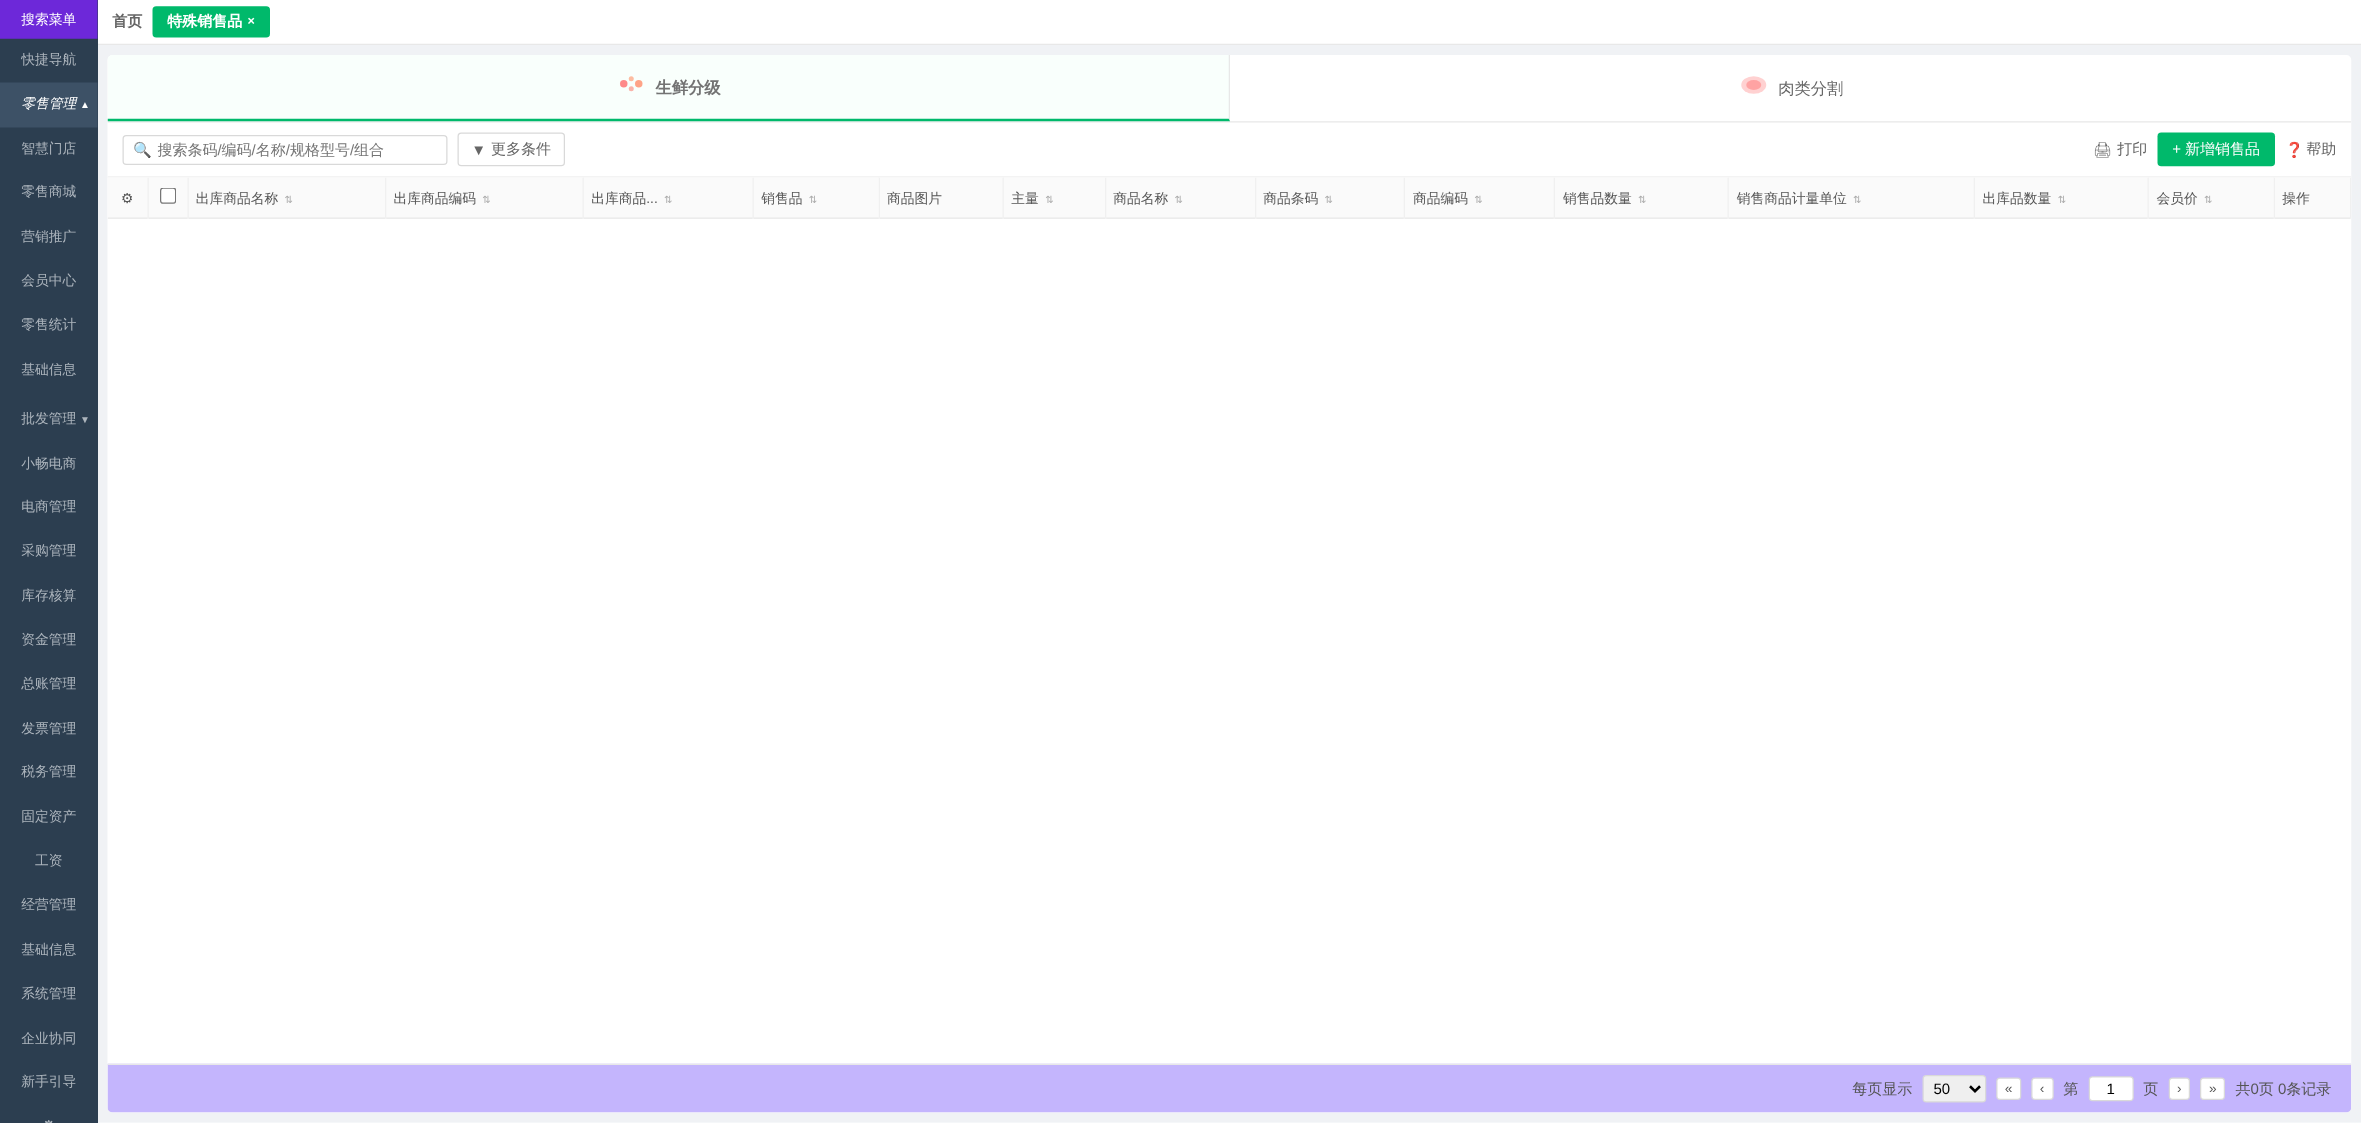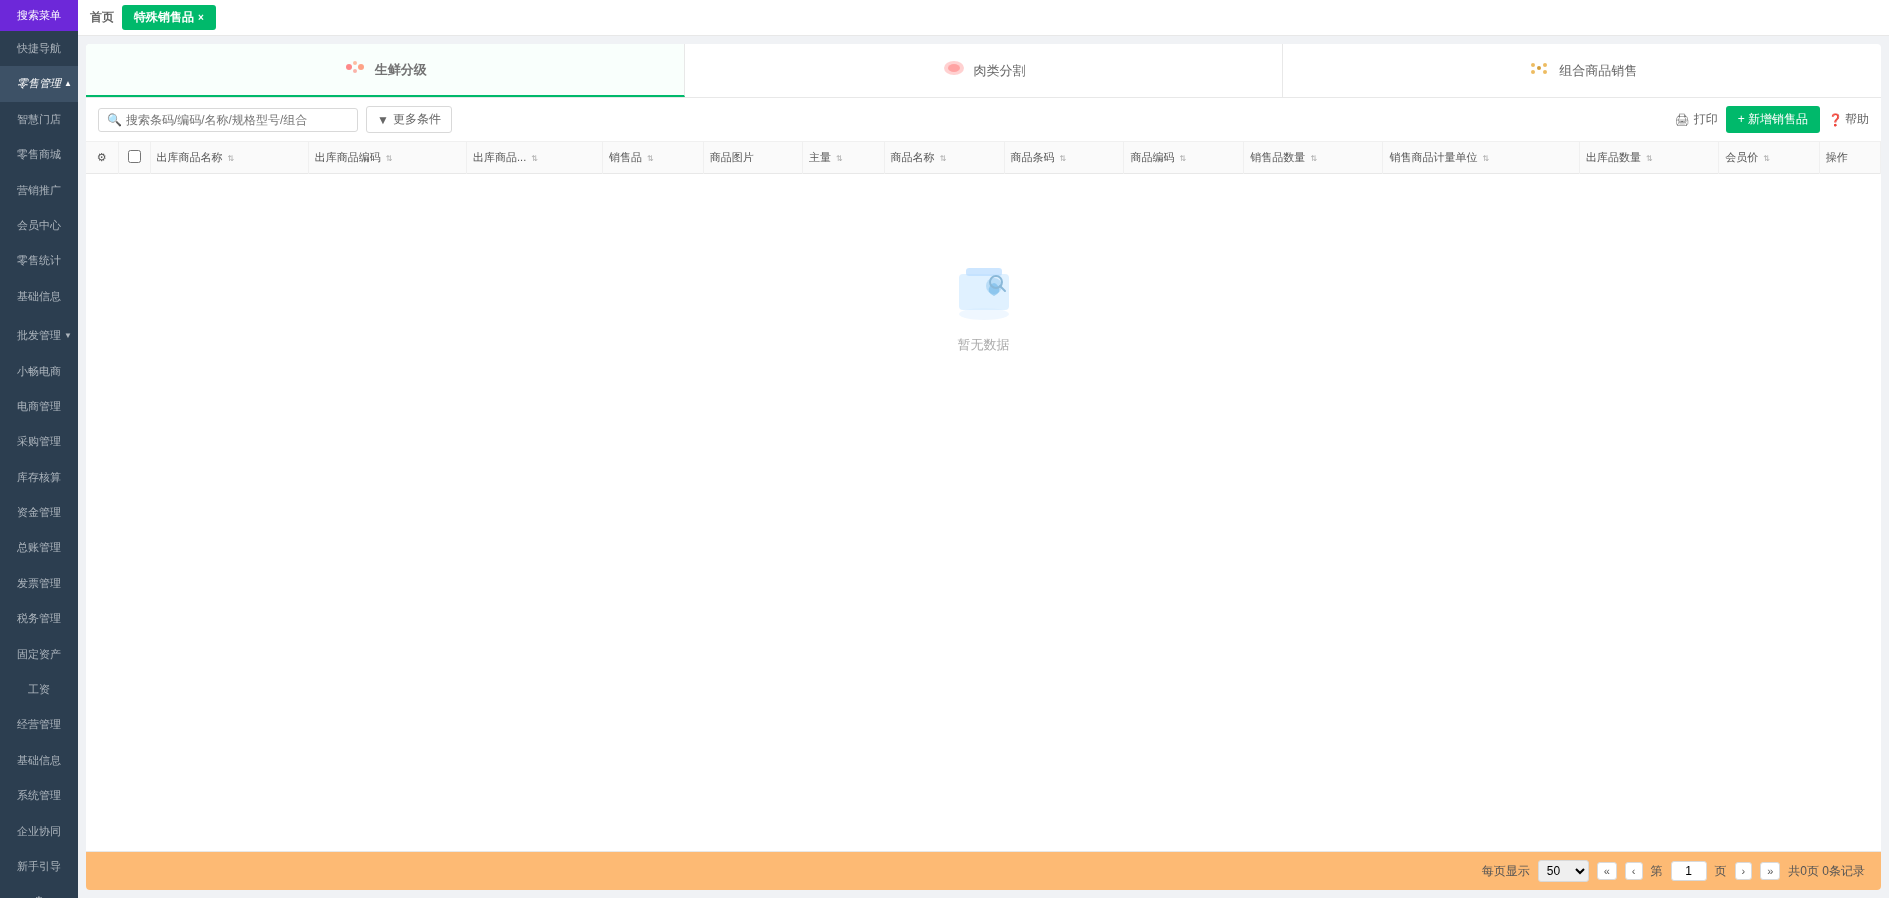--- a/index.html
+++ b/index.html
@@ -253,21 +253,21 @@
 
     
     .pagination-bar {
       display: flex;
       align-items: center;
       padding: 8px 16px;
       border-top: 1px solid #e8e8e8;
       justify-content: flex-end;
       gap: 8px;
       flex-shrink: 0;
-      background: #fdba74;
+      background: #c4b5fd;
       font-size: 12px;
       color: #555;
     }
     .page-size-select {
       border: 1px solid #d9d9d9;
       border-radius: 3px;
       padding: 2px 4px;
       font-size: 12px;
     }
     .page-nav-btn {
@@ -408,32 +408,20 @@
         <span>生鲜分级</span>
       </div>
       <div class="type-tab">
         <span class="tab-icon">
           <svg width="24" height="18" viewBox="0 0 24 18" fill="none">
             <ellipse cx="12" cy="9" rx="10" ry="7" fill="#ffb3b3" opacity="0.6"></ellipse>
             <ellipse cx="12" cy="9" rx="6" ry="4" fill="#ff9090" opacity="0.7"></ellipse>
           </svg>
         </span>
         <span>肉类分割</span>
-      </div>
-      <div class="type-tab">
-        <span class="tab-icon">
-          <svg width="24" height="18" viewBox="0 0 24 18" fill="none">
-            <circle cx="6" cy="6" r="2" fill="#e6a020" opacity="0.7"></circle>
-            <circle cx="18" cy="6" r="2" fill="#e6a020" opacity="0.7"></circle>
-            <circle cx="6" cy="13" r="2" fill="#e6a020" opacity="0.7"></circle>
-            <circle cx="18" cy="13" r="2" fill="#e6a020" opacity="0.7"></circle>
-            <circle cx="12" cy="9" r="2" fill="#c8860a" opacity="0.8"></circle>
-          </svg>
-        </span>
-        <span>组合商品销售</span>
       </div>
     </div>
 
     <div class="toolbar">
       <div class="search-box">
         <span>🔍</span>
         <input type="text" placeholder="搜索条码/编码/名称/规格型号/组合" style="">
       </div>
       <button class="filter-btn">
         <span>▼</span>
@@ -515,33 +503,20 @@
             <th>
               <span>操作</span>
             </th>
           </tr>
         </thead>
         <tbody id="table-body">
           
         </tbody>
       </table>
 
-      <div class="empty-state">
-        <svg class="empty-icon" viewBox="0 0 80 70" fill="none">
-          <ellipse cx="40" cy="60" rx="25" ry="6" fill="#e0f0ff" opacity="0.5"></ellipse>
-          <rect x="15" y="20" width="50" height="36" rx="4" fill="#cce8ff" opacity="0.6"></rect>
-          <rect x="22" y="14" width="36" height="8" rx="3" fill="#b8dcff" opacity="0.7"></rect>
-          <circle cx="50" cy="32" r="8" fill="#90c8f0" opacity="0.5"></circle>
-          <path d="M46 32 Q50 26 54 32 Q58 38 50 42 Q42 38 46 32Z" fill="#70b8e8" opacity="0.6"></path>
-
-          <circle cx="52" cy="28" r="6" stroke="#8ab8d8" stroke-width="2" fill="none"></circle>
-          <line x1="56" y1="32" x2="61" y2="37" stroke="#8ab8d8" stroke-width="2" stroke-linecap="round"></line>
-        </svg>
-        <span class="empty-text">暂无数据</span>
-      </div>
     </div>
 
     <div class="pagination-bar">
       <span>每页显示</span>
       <select class="page-size-select">
         <option>50</option>
         <option>10</option>
         <option>20</option>
         <option>100</option>
       </select>

